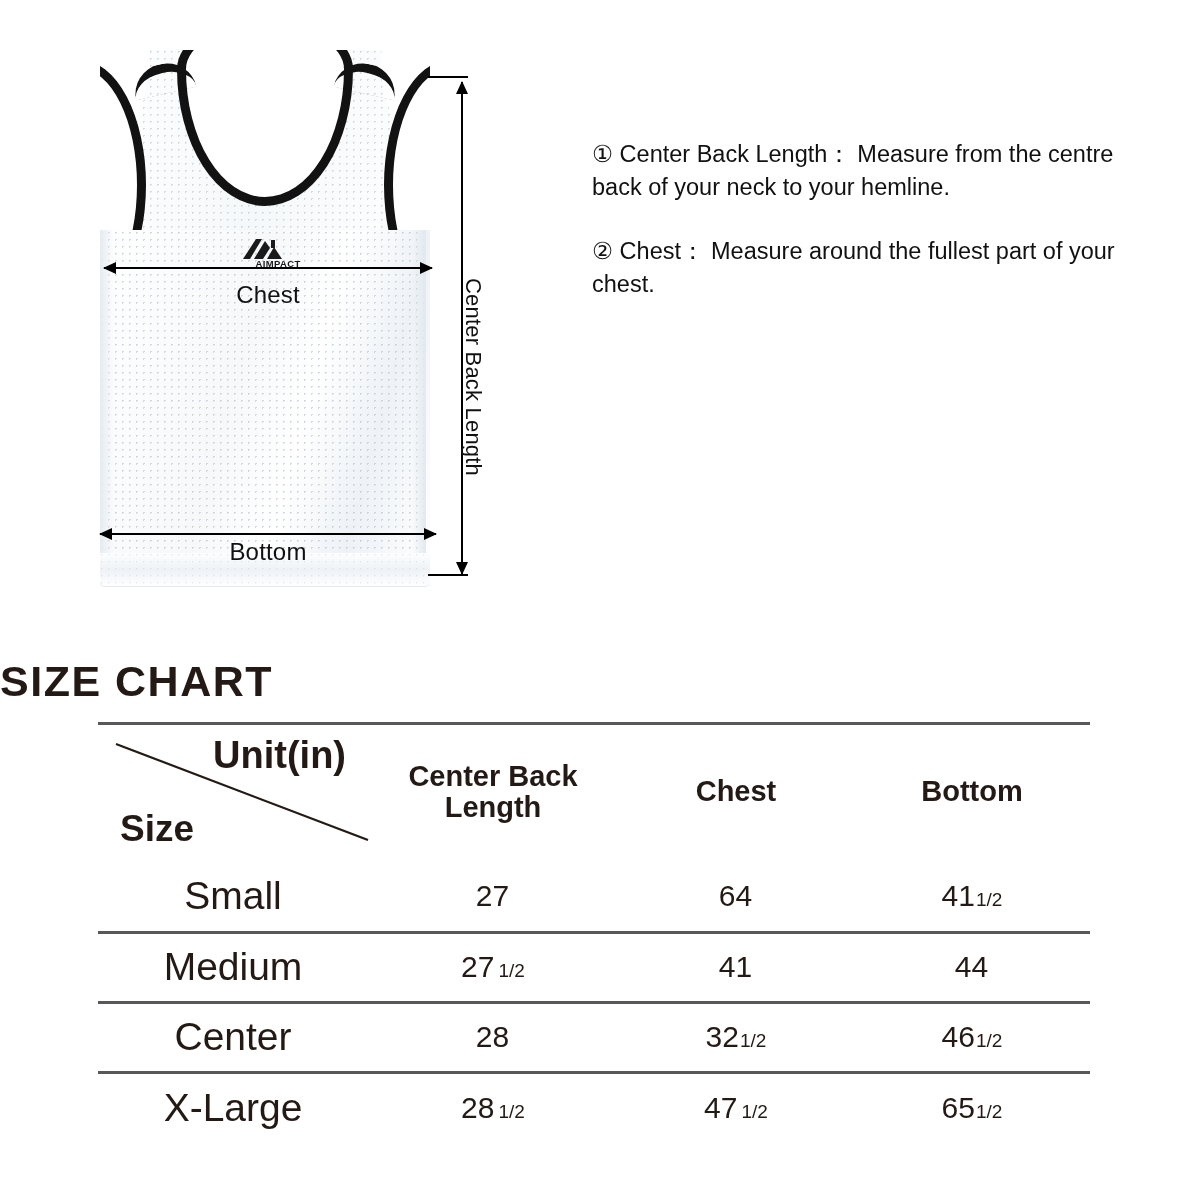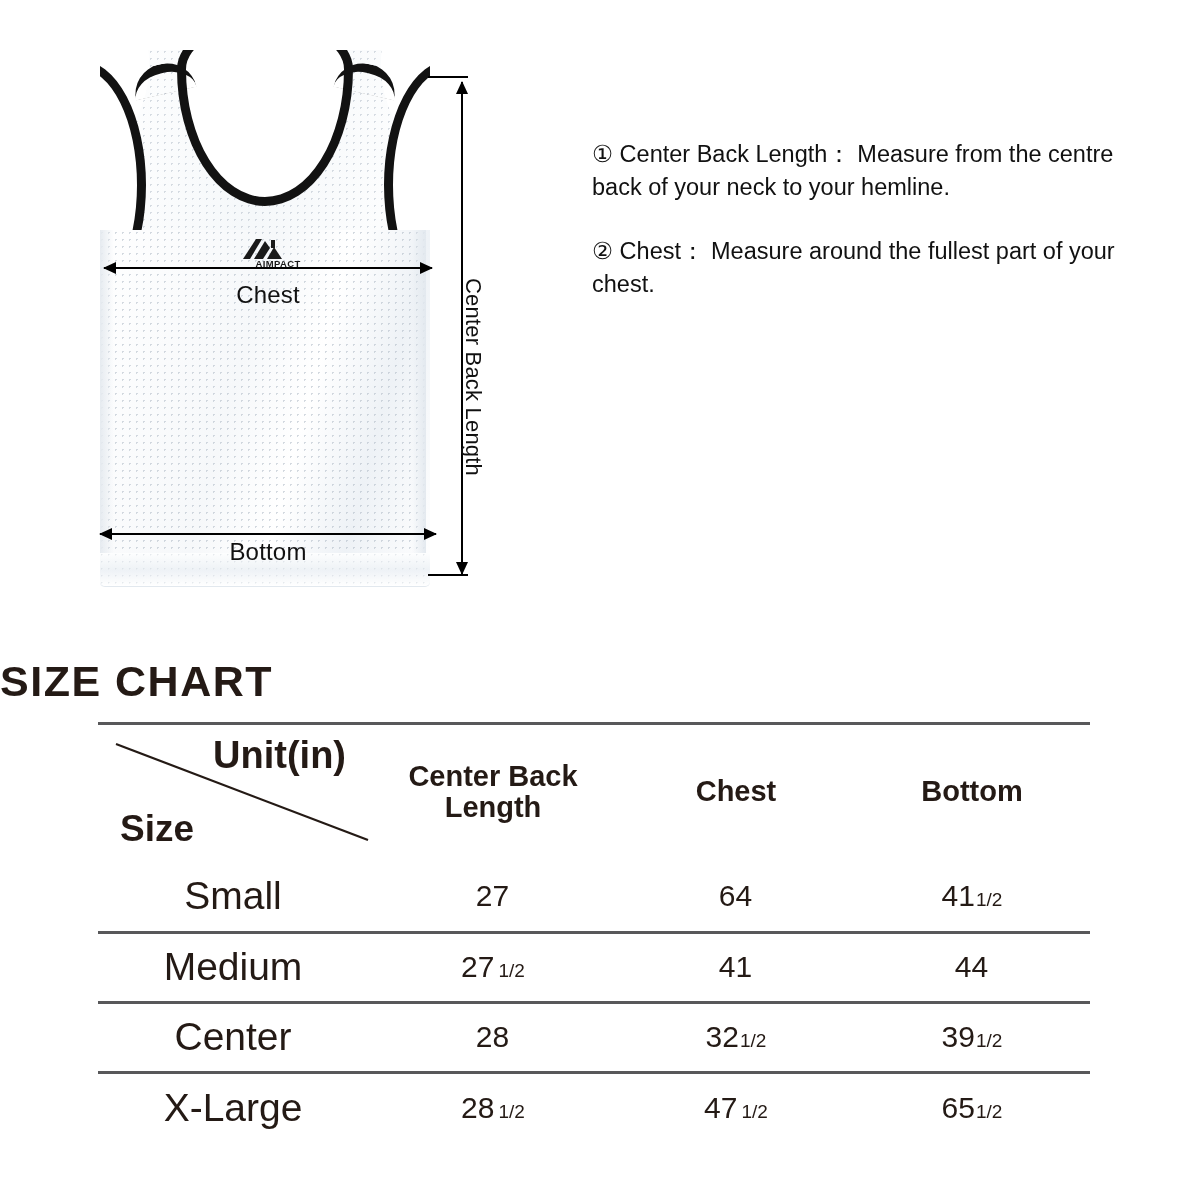--- a/index.html
+++ b/index.html
@@ -451,21 +451,21 @@
         <td class="size-name">Medium</td>
         <td class="val"><span>27</span><span class="frac gap">1/2</span></td>
         <td class="val"><span>41</span><span class="frac"></span></td>
         <td class="val"><span>44</span><span class="frac"></span></td>
       </tr>
 
       <tr>
         <td class="size-name">Center</td>
         <td class="val"><span>28</span><span class="frac"></span></td>
         <td class="val"><span>32</span><span class="frac">1/2</span></td>
-        <td class="val"><span>39</span><span class="frac">1/2</span></td>
+        <td class="val"><span>46</span><span class="frac">1/2</span></td>
       </tr>
 
       <tr>
         <td class="size-name">X-Large</td>
         <td class="val"><span>28</span><span class="frac gap">1/2</span></td>
         <td class="val"><span>47</span><span class="frac gap">1/2</span></td>
         <td class="val"><span>65</span><span class="frac">1/2</span></td>
       </tr>
     </tbody>
   </table>

